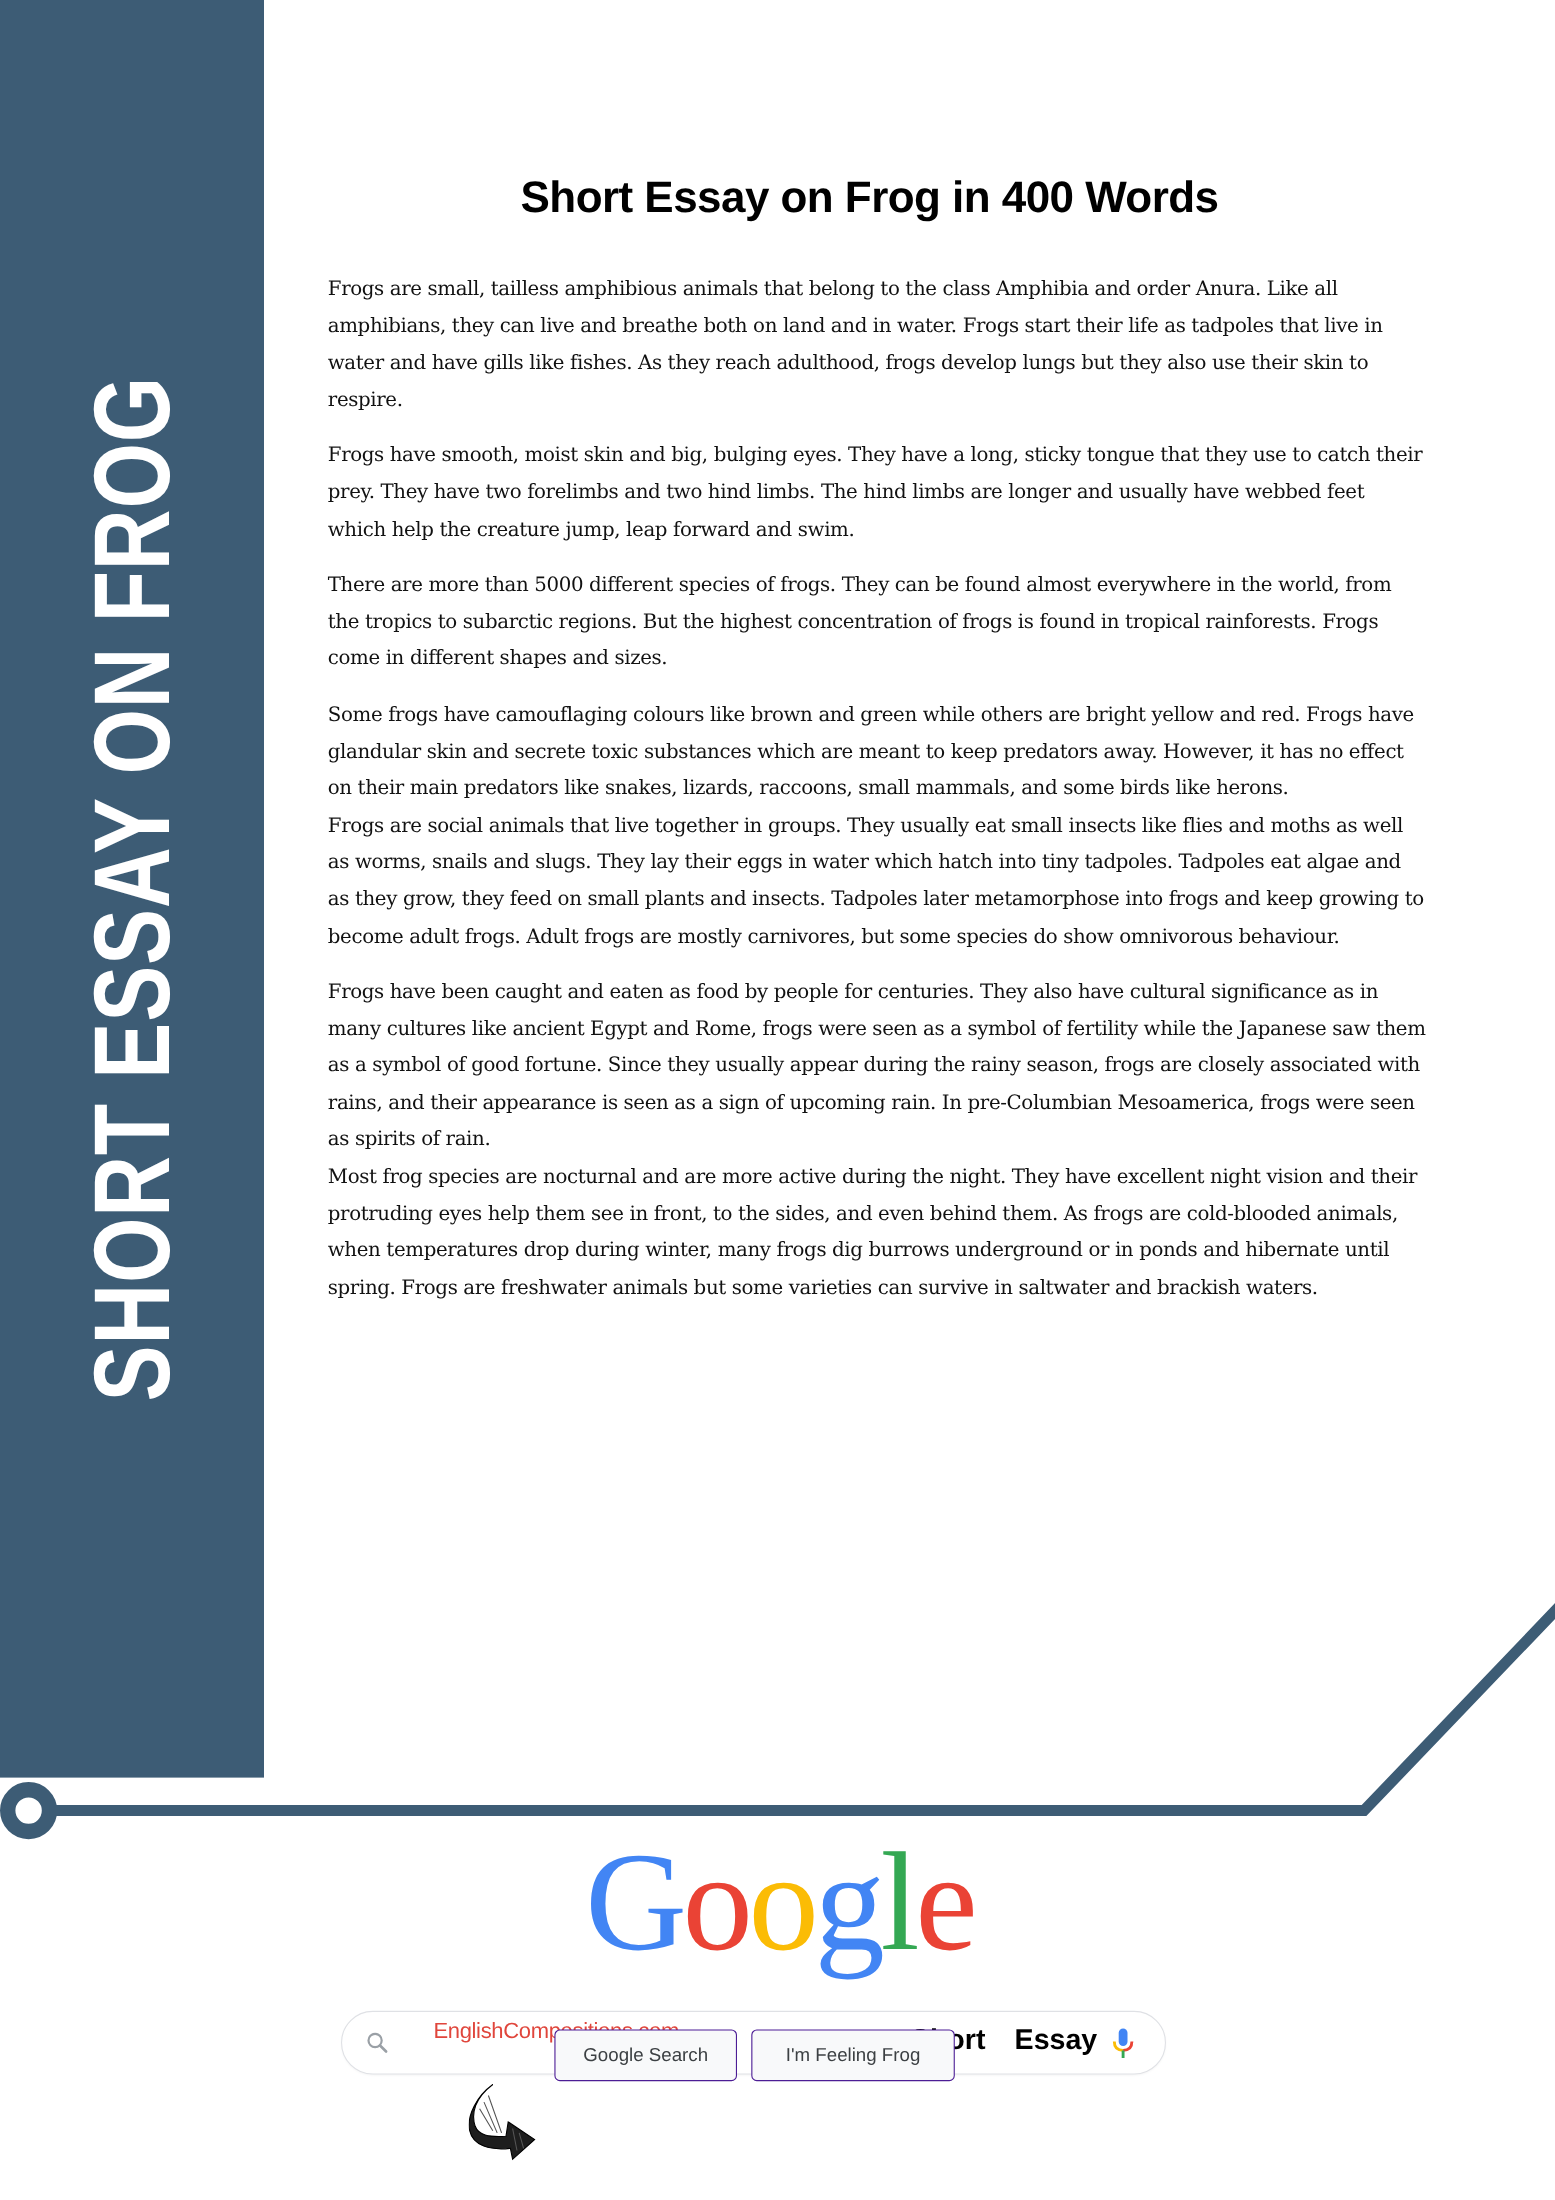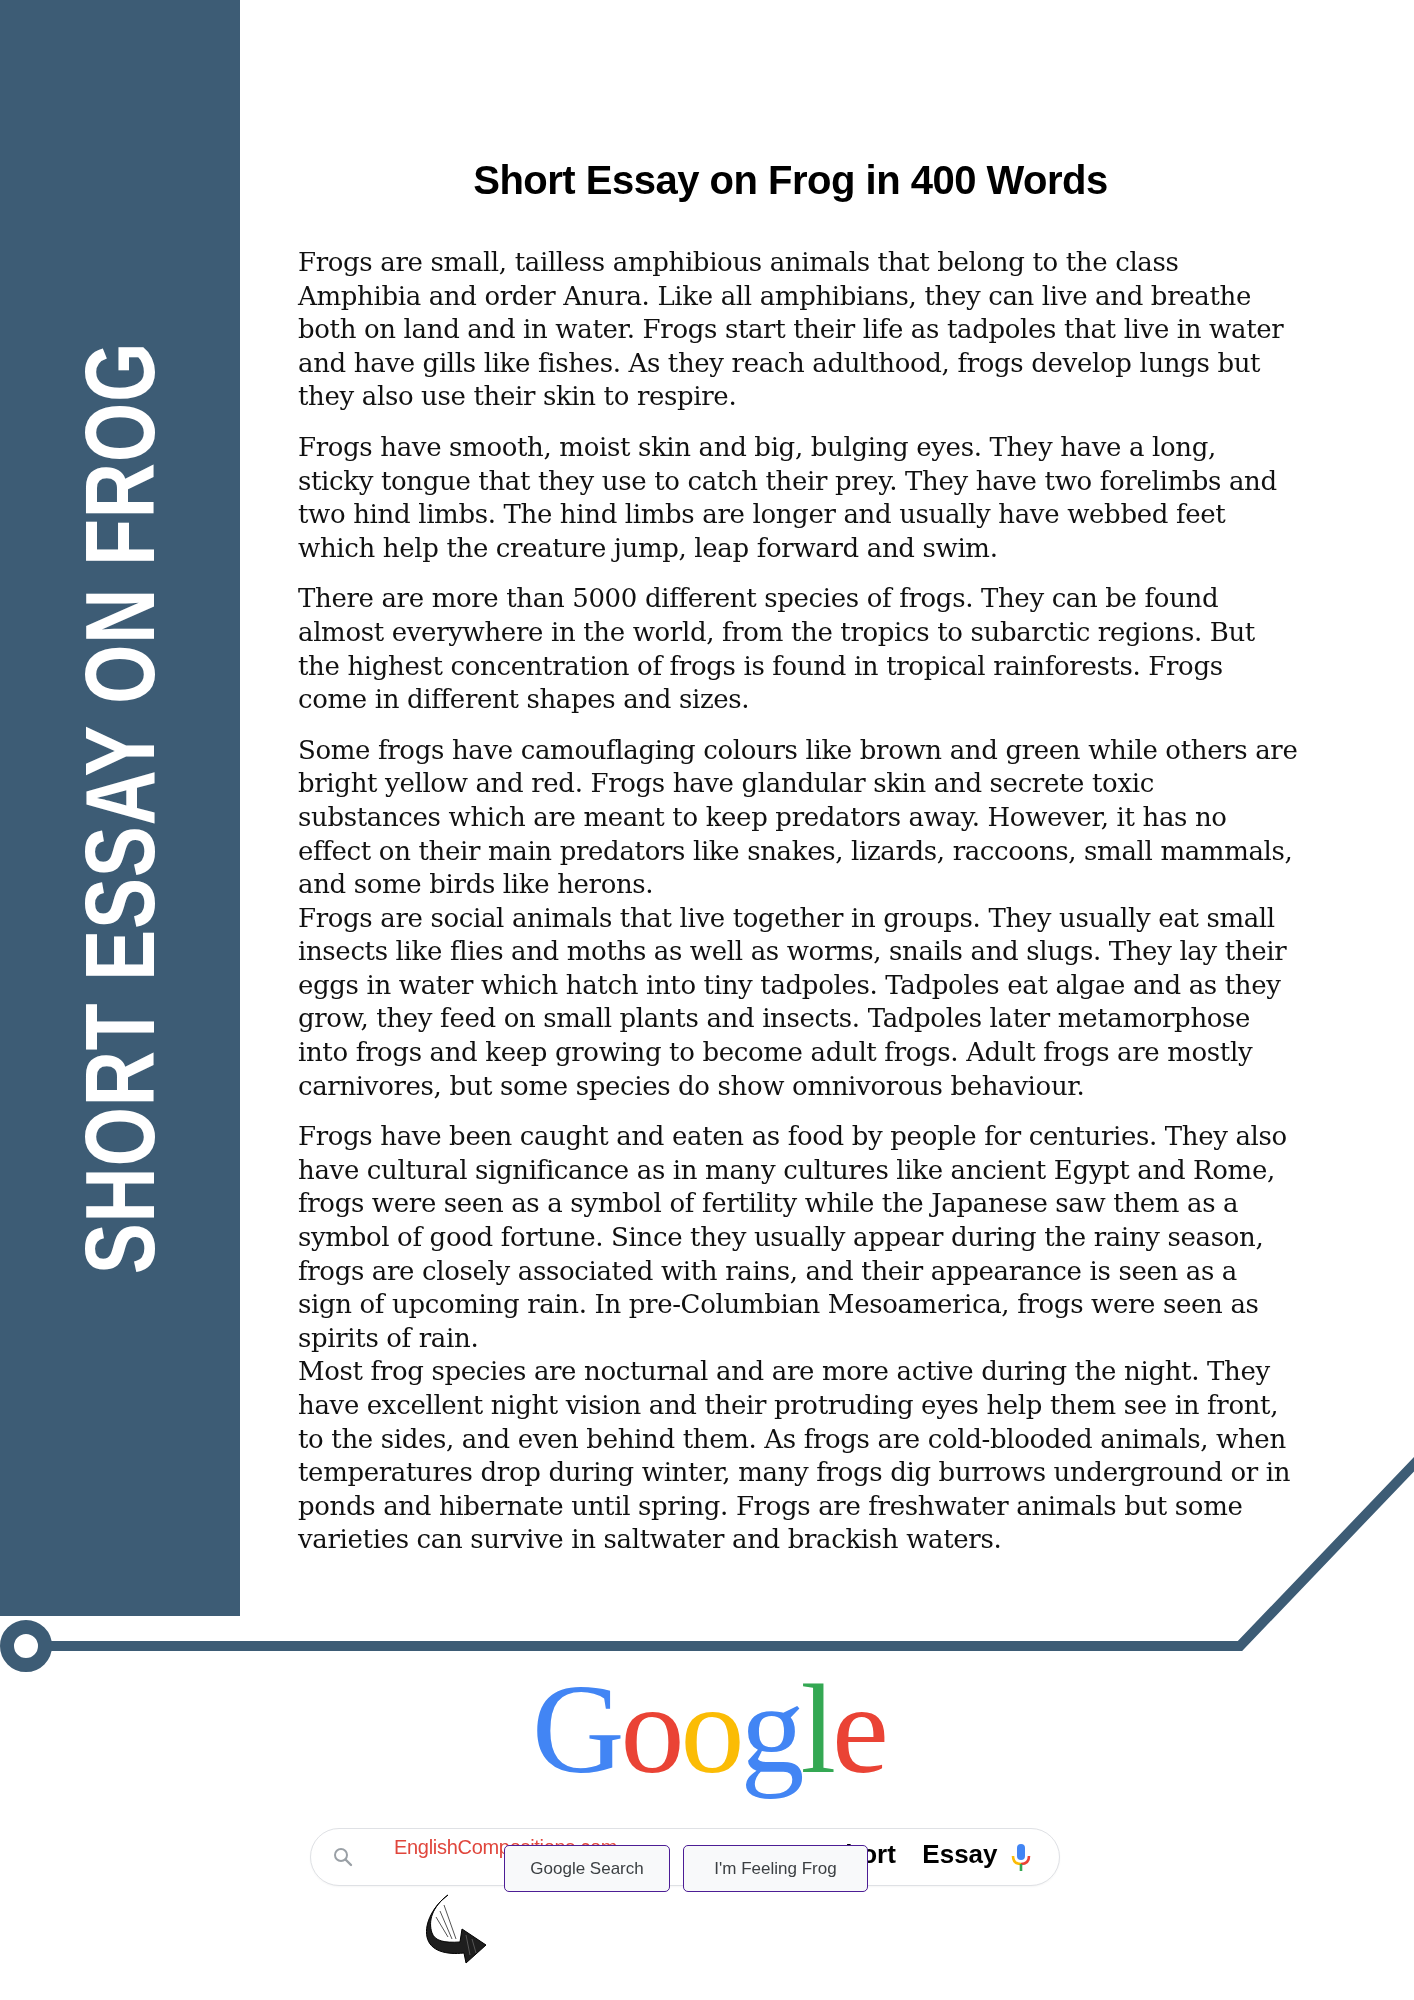--- a/index.html
+++ b/index.html
@@ -29,21 +29,21 @@
   .page-title {
     position:absolute; left:240px; width:1065px; top:140px;
     text-align:center;
     font-family:"Liberation Sans", sans-serif;
     font-weight:bold; font-size:40px; color:#000;
     letter-spacing:-0.5px;
   }
   .essay {
     position:absolute; left:298px; top:246px; width:1000px;
     font-family:"DejaVu Serif", serif;
-    font-size:26px;
+    font-size:18px;
     line-height:33.6px;
     color:#111;
     letter-spacing:-0.35px;
   }
   .essay p { margin:0; }
   .essay p.gap { margin-top:17px; }
   .deco { position:absolute; left:0; top:0; }
   .google-logo {
     position:absolute; left:532px; top:1665px;
     font-family:Liberation Serif, serif;

